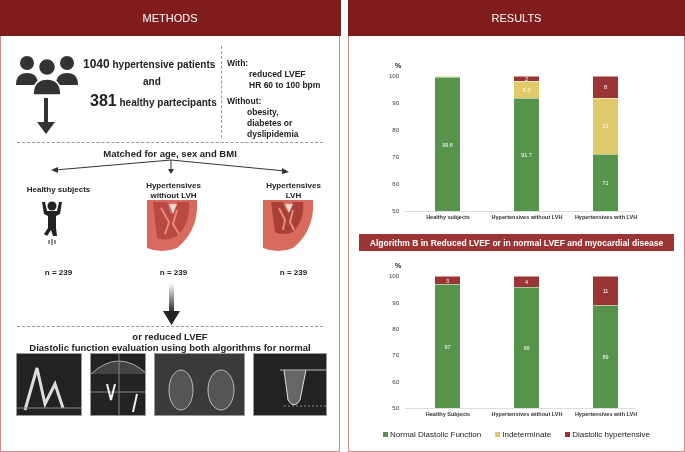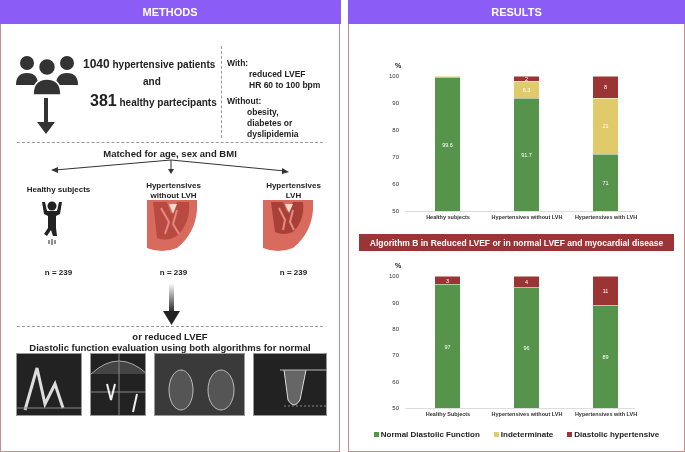--- a/index.html
+++ b/index.html
@@ -1,33 +1,33 @@
 <!DOCTYPE html>
 <html><head>
 <meta charset="utf-8">
 <style>
 *{box-sizing:border-box;margin:0;padding:0}
 body{width:685px;height:452px;background:#fff;font-family:"Liberation Sans",sans-serif;position:relative;overflow:hidden;color:#222}
 .panel{position:absolute;top:0;border:1.5px solid #c98b8b;border-top:none;background:#fff}
-.panel-head{position:absolute;left:-1.5px;right:-1.5px;top:0;height:24px;background:#8b5cf6;color:#fff;font-weight:bold;font-size:11px;display:flex;align-items:center;justify-content:center}
+.panel-head{position:absolute;left:-1.5px;right:-1.5px;top:0;height:36px;background:#7f1d1d;color:#fff;font-weight:normal;font-size:11px;display:flex;align-items:center;justify-content:center}
 #left{left:0;width:340px;height:452px}
 #right{left:348px;width:337px;height:452px}
 .abs{position:absolute}
 .b{font-weight:bold}
 .dash-h{position:absolute;border-top:1.5px dashed #999;height:0}
 .dash-v{position:absolute;border-left:1.5px dashed #999;width:0}
 .sub-head{position:absolute;left:10px;right:10px;height:17px;background:#9b3434;color:#fff;font-weight:bold;font-size:8.5px;display:flex;align-items:center;justify-content:center}
 .chart{position:absolute;left:0;width:337px}
 .ylabel{position:absolute;font-size:6px;color:#333;text-align:right;width:16px}
 .pct{position:absolute;font-size:7px;font-weight:bold}
 .bar{position:absolute;width:25px;display:flex;flex-direction:column}
 .seg{display:flex;align-items:center;justify-content:center;color:#fff;font-size:5.5px;border-top:0.5px solid rgba(255,255,255,.5)}
 .xl{position:absolute;font-size:5.5px;font-weight:bold;text-align:center;width:110px;color:#333}
 .axis{position:absolute;border-top:1px solid #ddd}
-.legend{position:absolute;left:0;right:0;top:430px;display:flex;justify-content:center;gap:14px;font-size:8px;font-weight:bold}
+.legend{position:absolute;left:0;right:0;top:430px;display:flex;justify-content:center;gap:14px;font-size:8px;font-weight:normal}
 .legend span.sw{display:inline-block;width:5px;height:5px;margin-right:2px;vertical-align:middle}
 .echo{position:absolute;top:353px;height:63px;background:#222;border:1px solid #999;overflow:hidden}
 </style>
 </head>
 <body>
 
 <div id="left" class="panel">
   <div class="panel-head">METHODS</div>
 
   <svg class="abs" style="left:14px;top:53px" width="64" height="42" viewBox="0 0 64 42">

